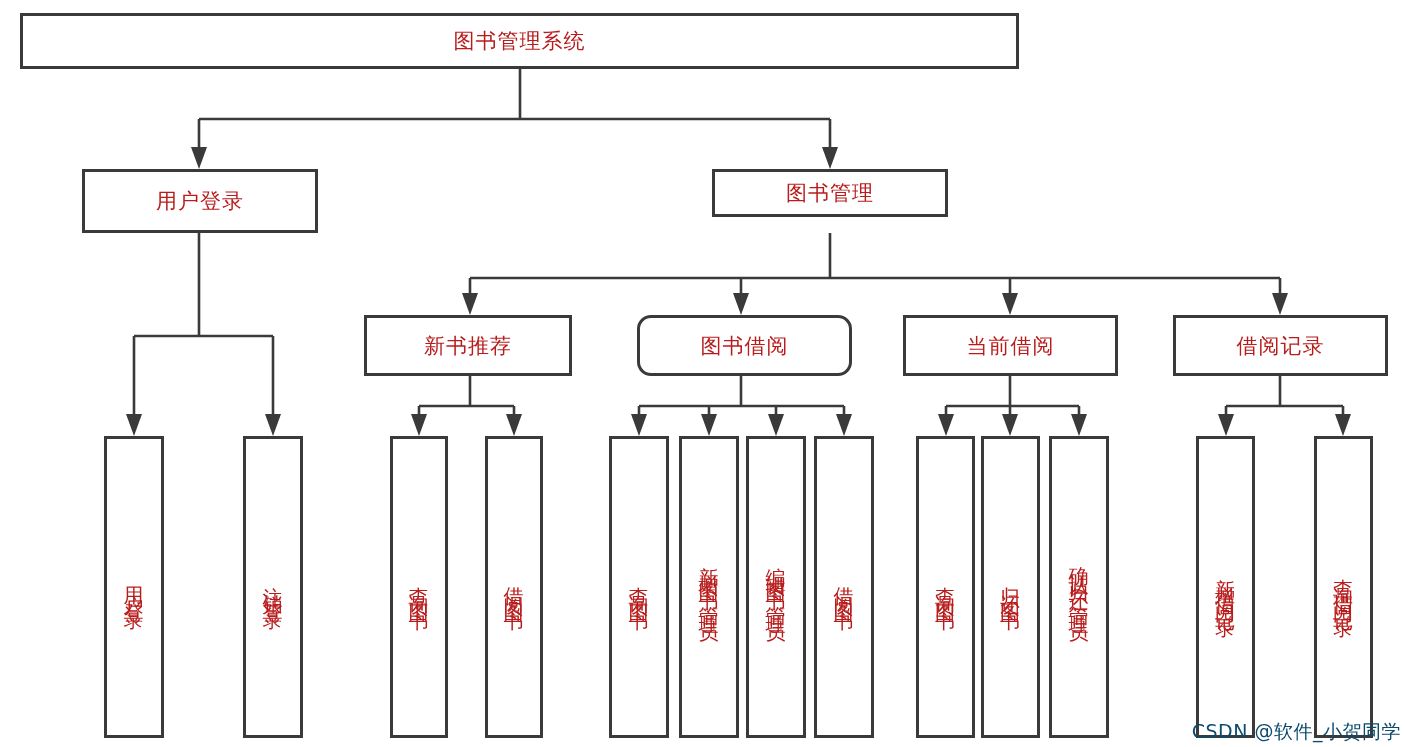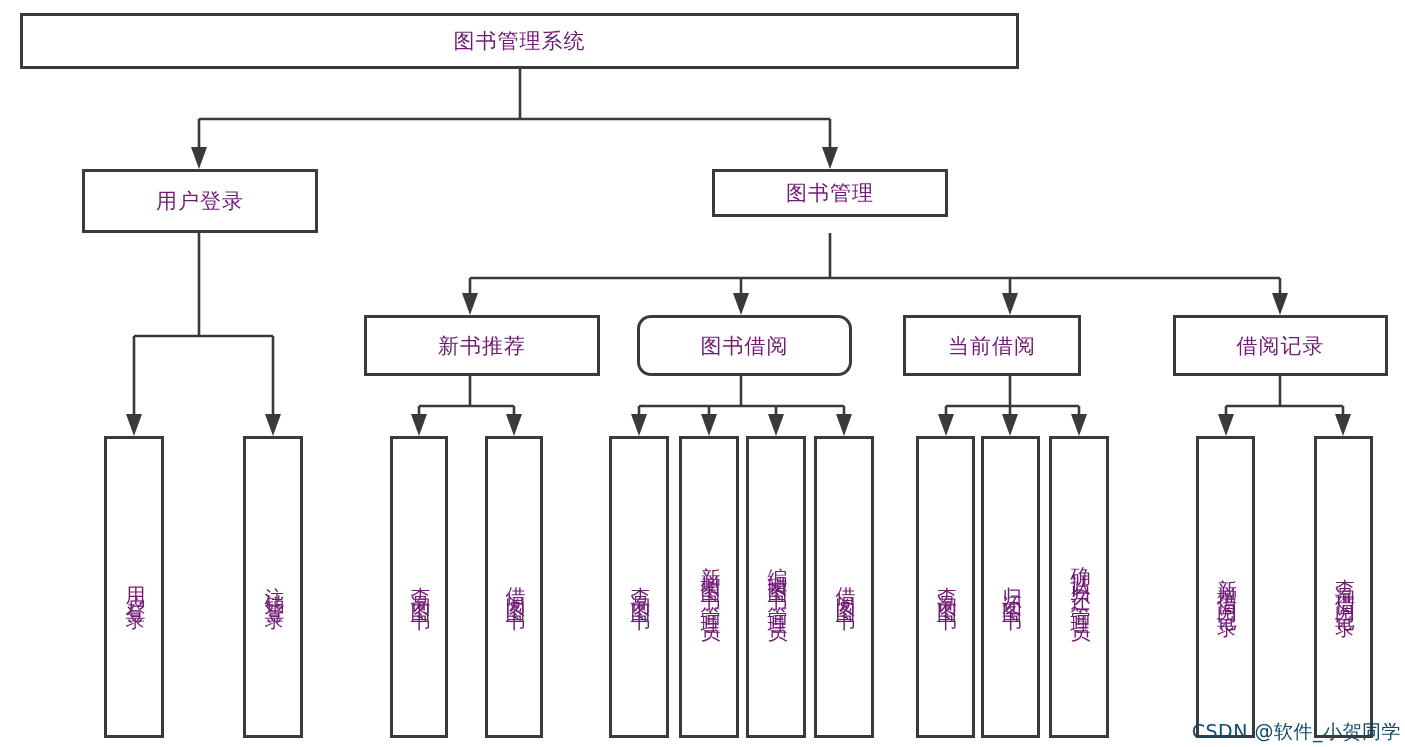--- a/index.html
+++ b/index.html
@@ -21,40 +21,39 @@
     height: 747px;
   }
   .box {
     position: absolute;
     box-sizing: border-box;
     background: #ffffff;
     border: 3px solid #3a3a3a;
     display: flex;
     align-items: center;
     justify-content: center;
-    color: #701a75;
-    font-family: Liberation Mono, monospace;
+    color: #b91c1c;
   }
   .hbox { font-size: 21px; letter-spacing: 1px; }
   .vbox {
     writing-mode: vertical-rl;
     text-orientation: mixed;
     font-size: 20px;
     letter-spacing: 8px;
     line-height: 1;
   }
   
   .b-root   { left: 20px;  top: 13px;  width: 999px; height: 56px; }
   
   .b-l2-0   { left: 82px;  top: 169px; width: 236px; height: 64px; }
   .b-l2-1   { left: 712px; top: 169px; width: 236px; height: 48px; }
   
-  .b-l3-0   { left: 364px;  top: 315px; width: 236px; height: 61px; }
+  .b-l3-0   { left: 364px;  top: 315px; width: 208px; height: 61px; }
   .b-l3-1   { left: 637px;  top: 315px; width: 215px; height: 61px; border-radius: 14px; }
-  .b-l3-2   { left: 903px;  top: 315px; width: 178px; height: 61px; }
+  .b-l3-2   { left: 903px;  top: 315px; width: 215px; height: 61px; }
   .b-l3-3   { left: 1173px; top: 315px; width: 215px; height: 61px; }
   
   .leaf     { top: 436px; height: 302px; }
   .b-lf-0   { left: 104px;  width: 60px; }
   .b-lf-1   { left: 243px;  width: 60px; }
   .b-lf-2   { left: 390px;  width: 58px; }
   .b-lf-3   { left: 485px;  width: 58px; }
   .b-lf-4   { left: 609px;  width: 60px; }
   .b-lf-5   { left: 679px;  width: 60px; }
   .b-lf-6   { left: 746px;  width: 60px; }

